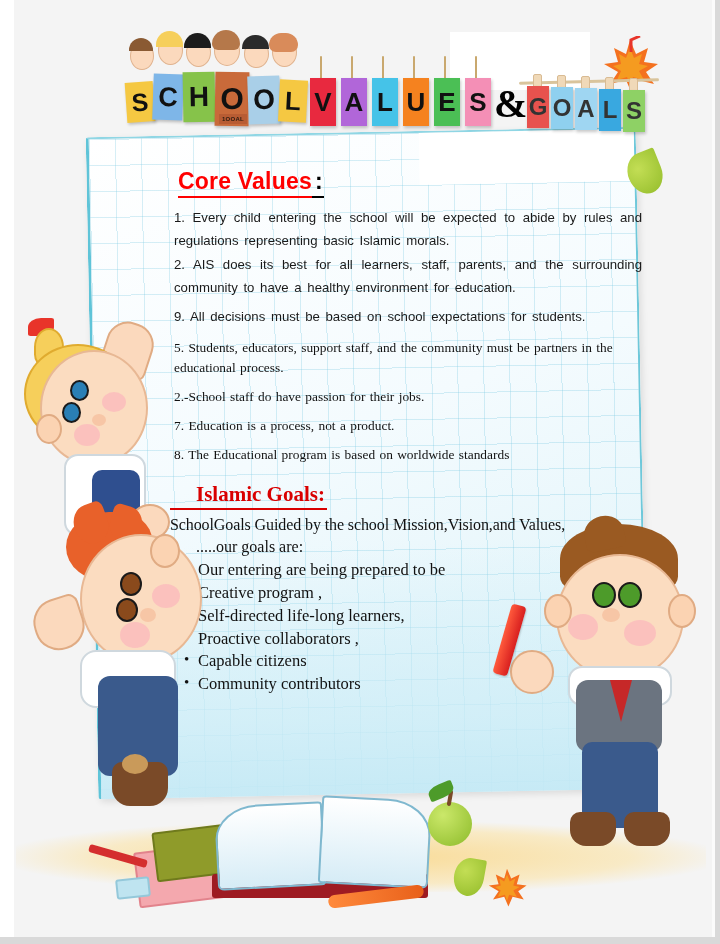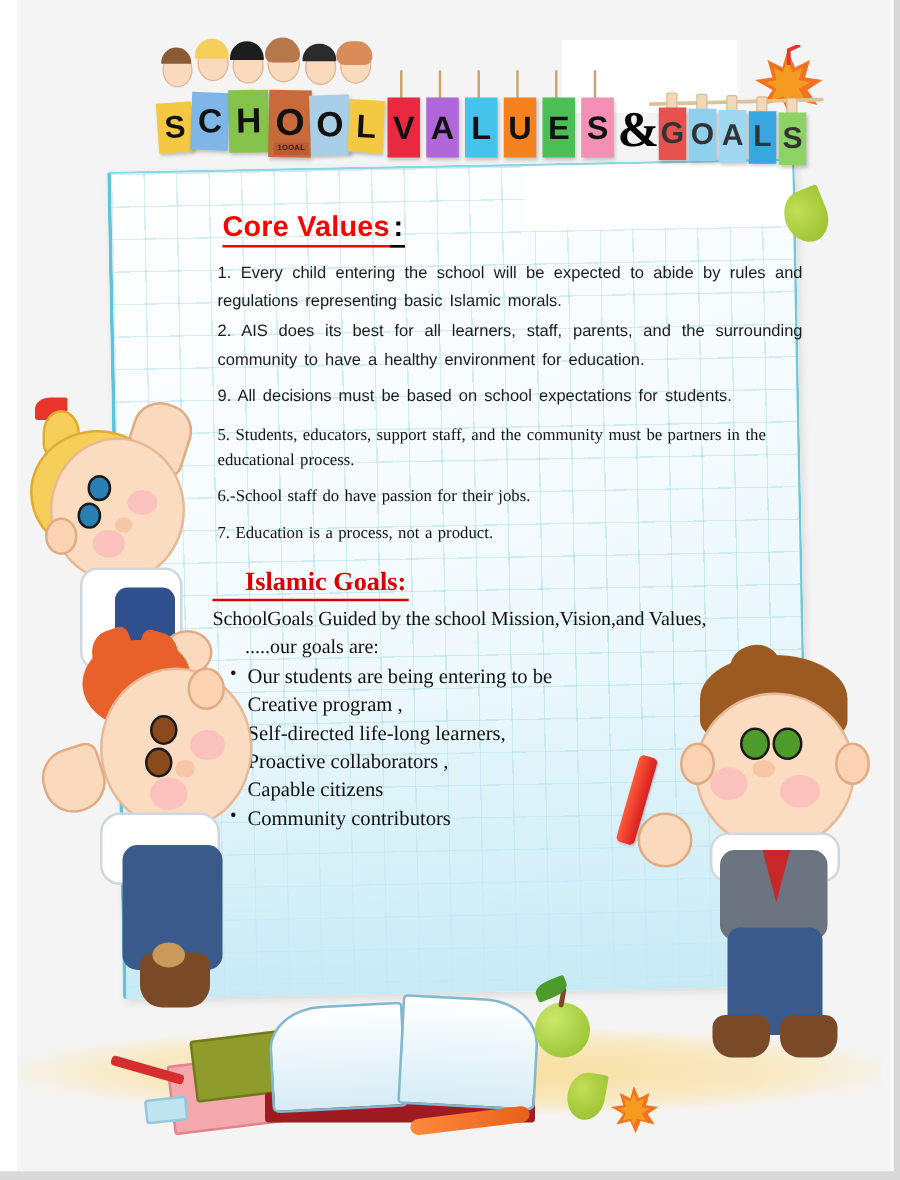--- a/index.html
+++ b/index.html
@@ -223,30 +223,31 @@
     <div>
       <div class="h-core">
         <span>Core Values</span><span class="colon">:</span>
       </div>
 
       <p class="cv-sans">1. Every child entering the school will be expected to abide by rules and regulations representing basic Islamic morals.</p>
       <p class="cv-sans">2. AIS does its best for all learners, staff, parents, and the surrounding community to have a healthy environment for education.</p>
       <p class="cv-sans" style="margin-top:6px;">9. All decisions must be based on school expectations for students.</p>
 
       <p class="cv-serif">5. Students, educators, support staff, and the community must be partners in the educational process.</p>
-      <p class="cv-serif">6.-School staff do have passion for their jobs.</p>
+      <p class="cv-serif">2.-School staff do have passion for their jobs.</p>
       <p class="cv-serif">7. Education is a process, not a product.</p>
+      <p class="cv-serif">8. The Educational program is based on worldwide standards</p>
     </div>
 
     <div>
       <div class="h-goals">Islamic Goals:</div>
       <p class="goals-lead">SchoolGoals Guided by the school Mission,Vision,and Values,</p>
       <p class="goals-lead2">.....our goals are:</p>
       <ul class="goals">
-        <li>Our students are being entering to be</li>
+        <li>Our entering are being prepared to be</li>
         <li>Creative program ,</li>
         <li>Self-directed life-long learners,</li>
         <li>Proactive collaborators ,</li>
         <li>Capable citizens</li>
         <li>Community contributors</li>
       </ul>
     </div>
   </div>
 
   <div class="desk"></div>

